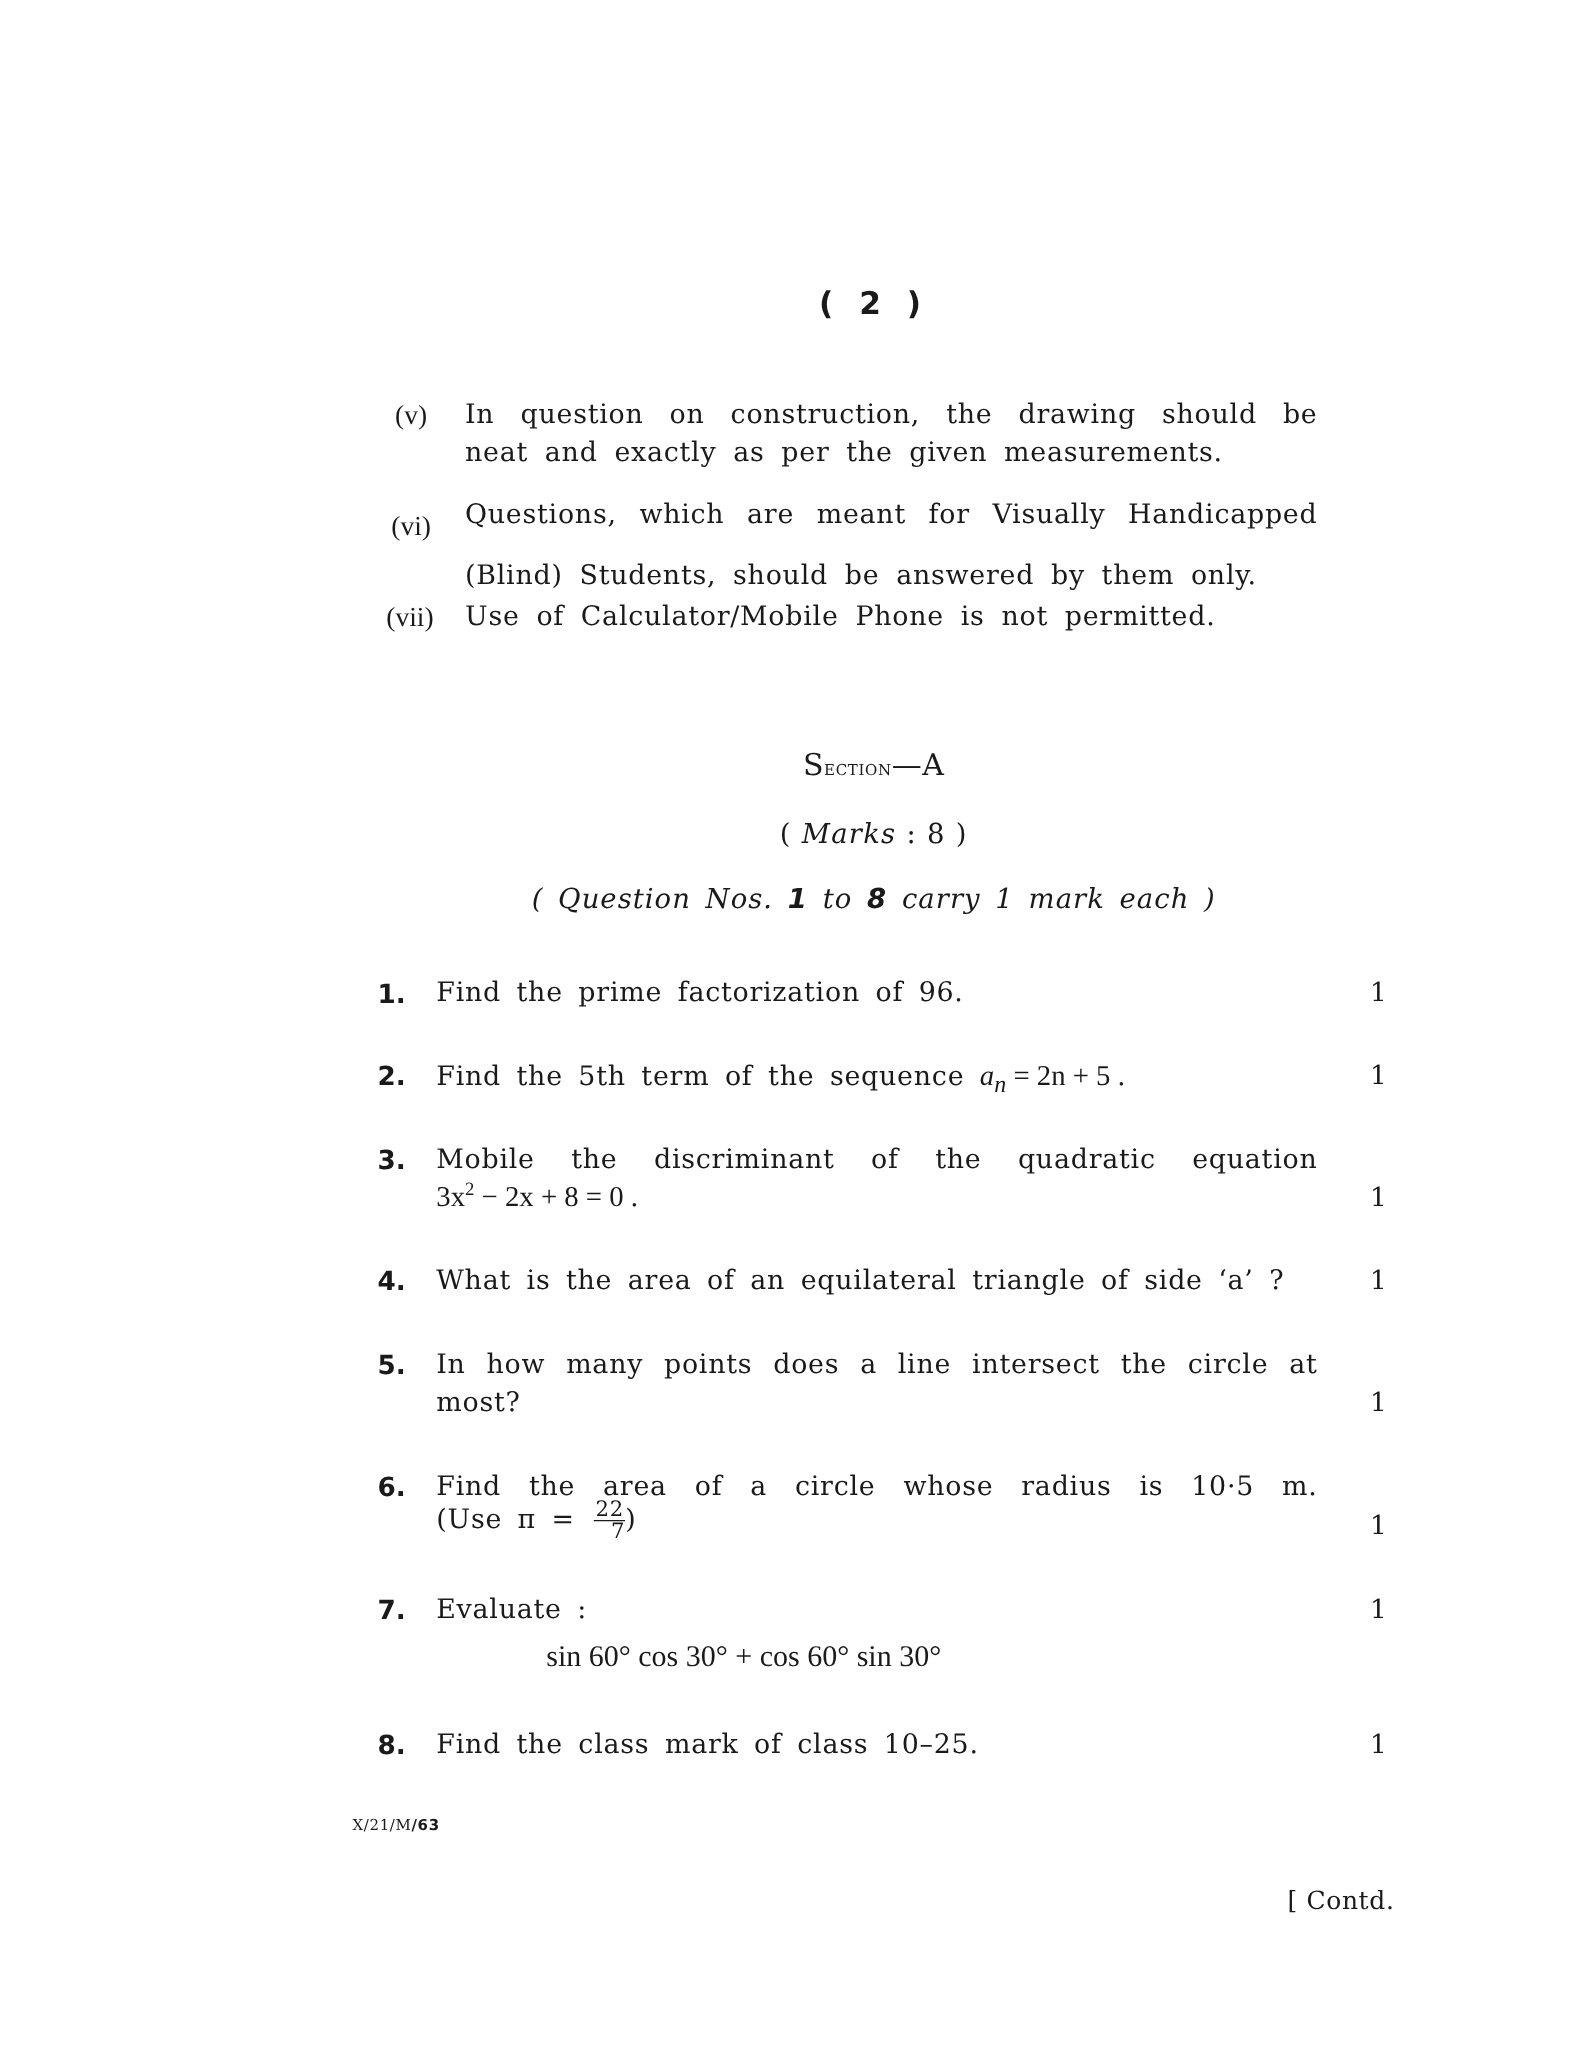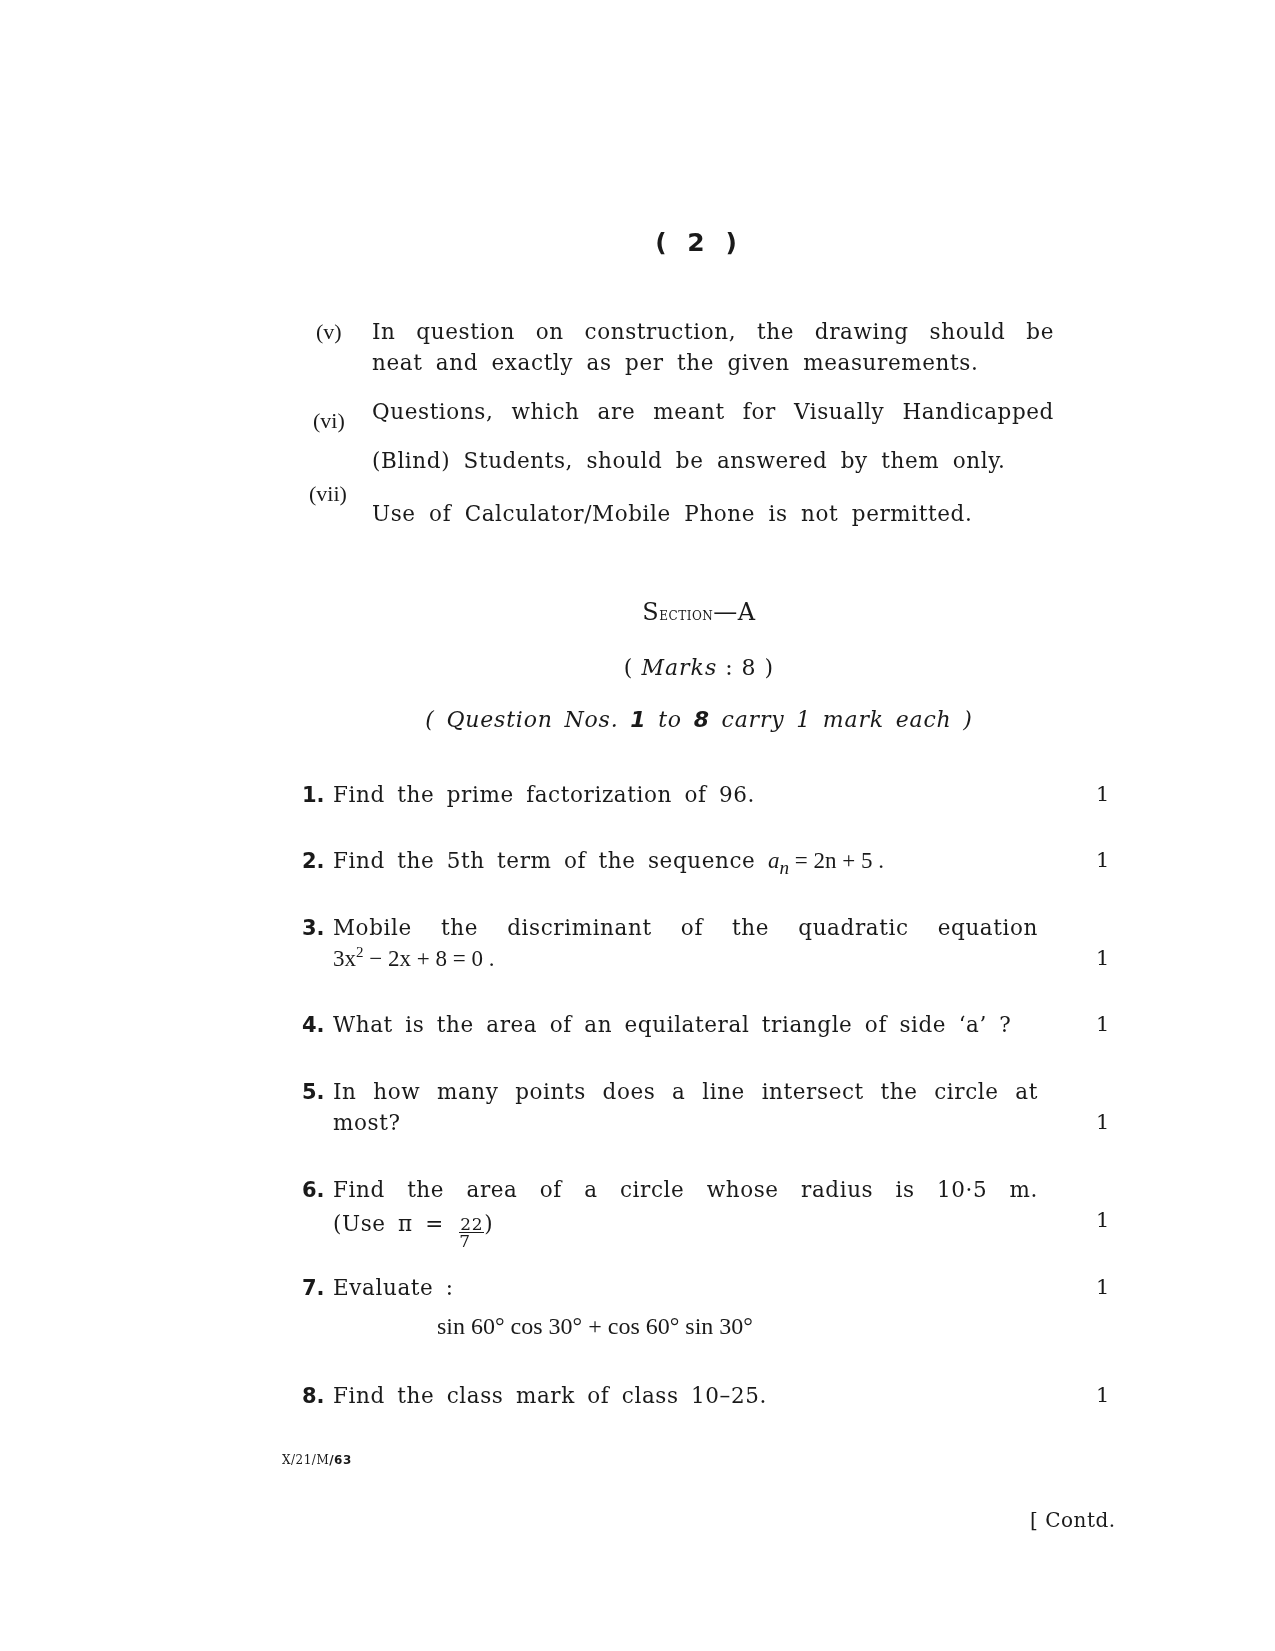--- a/index.html
+++ b/index.html
@@ -11,24 +11,24 @@
   .instr-label { font-size: 22px; font-family: "Liberation Serif", serif; }
   .instr-text { font-size: 21.5px; letter-spacing: 0.6px; word-spacing: 6px; }
   .justify { white-space: normal; text-align: justify; text-align-last: justify; }
   .center { left: 0; width: 1398px; text-align: center; }
   .sc-big { font-size: 24px; }
   .sc-small { font-size: 12px; }
   .section { top: 598px; letter-spacing: 0.5px; }
   .marks { top: 655px; font-size: 22px; letter-spacing: 1px; }
   .qnos { top: 707px; font-size: 22px; font-style: italic; letter-spacing: 0.8px; word-spacing: 4px; }
   .qnum { left: 302px; font-family: "DejaVu Sans", sans-serif; font-weight: bold; font-size: 21px; }
-  .qtext { left: 333px; font-size: 21.5px; letter-spacing: 0.6px; word-spacing: 5px; }
+  .qtext { left: 349px; font-size: 21.5px; letter-spacing: 0.6px; word-spacing: 5px; }
   .qmark { left: 1096px; font-size: 21px; }
   .math { font-family: "Liberation Serif", serif; font-size: 23px; letter-spacing: 0; word-spacing: 0; }
-  .frac { display: inline-block; vertical-align: middle; text-align: left; font-size: 17px; line-height: 16px; margin-left: 3px; margin-top: 16px; }
+  .frac { display: inline-block; vertical-align: middle; text-align: right; font-size: 17px; line-height: 16px; margin-left: 3px; }
   .frac .num { display: block; border-bottom: 1px solid #1a1a1a; padding: 0 1px; }
   .frac .den { display: block; }
   .footer-left { left: 282px; top: 1453px; font-size: 12px; letter-spacing: 0.5px; }
   .footer-left b { font-family: "DejaVu Sans", sans-serif; font-weight: bold; }
   .footer-right { left: 1030px; top: 1508px; font-size: 20px; letter-spacing: 0.5px; }
 </style>
 </head>
 <body>
 
 <div>
@@ -41,21 +41,21 @@
       <span class="abs instr-text justify" style="left:372px; top:319px; width:682px;">In question on construction, the drawing should be</span>
       <span class="abs instr-text" style="left:372px; top:350px;">neat and exactly as per the given measurements.</span>
     </div>
     <div>
       <span class="abs instr-label" style="left:313px; top:408px;">(vi)</span>
       <span class="abs instr-text justify" style="left:372px; top:399px; width:682px;">Questions, which are meant for Visually Handicapped</span>
       <span class="abs instr-text" style="left:372px; top:448px;">(Blind) Students, should be answered by them only.</span>
     </div>
     <div>
       <span class="abs instr-label" style="left:309px; top:481px;">(vii)</span>
-      <span class="abs instr-text" style="left:372px; top:481px;margin-top:20px;">Use of Calculator/Mobile Phone is not permitted.</span>
+      <span class="abs instr-text" style="left:372px; top:481px;">Use of Calculator/Mobile Phone is not permitted.</span>
     </div>
   </div>
 
   <div class="abs center section">
     <span class="sc-big">S</span><span class="sc-small" style="text-transform:uppercase;">ECTION</span><span class="sc-big">—A</span>
   </div>
   <div class="abs center marks">
     <span>( </span><i>Marks</i><span> : 8 )</span>
   </div>
   <div class="abs center qnos">

